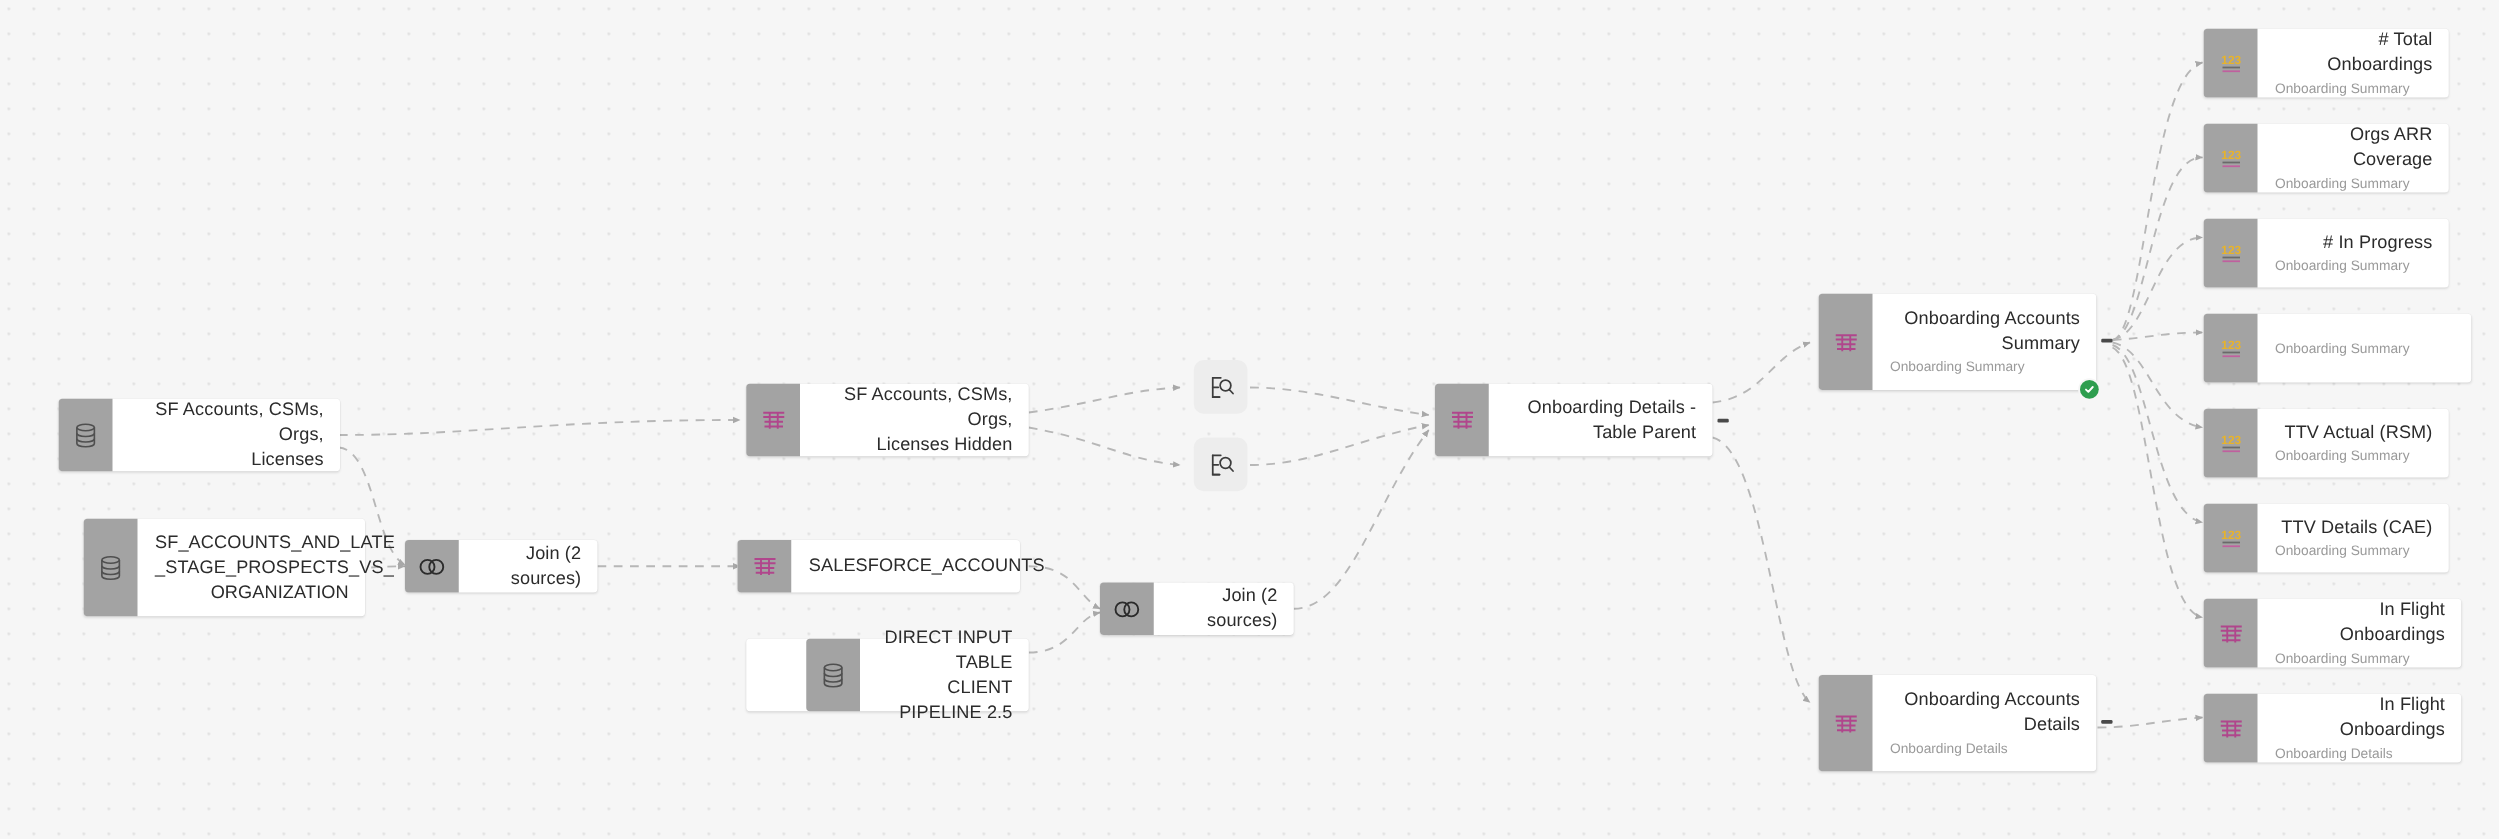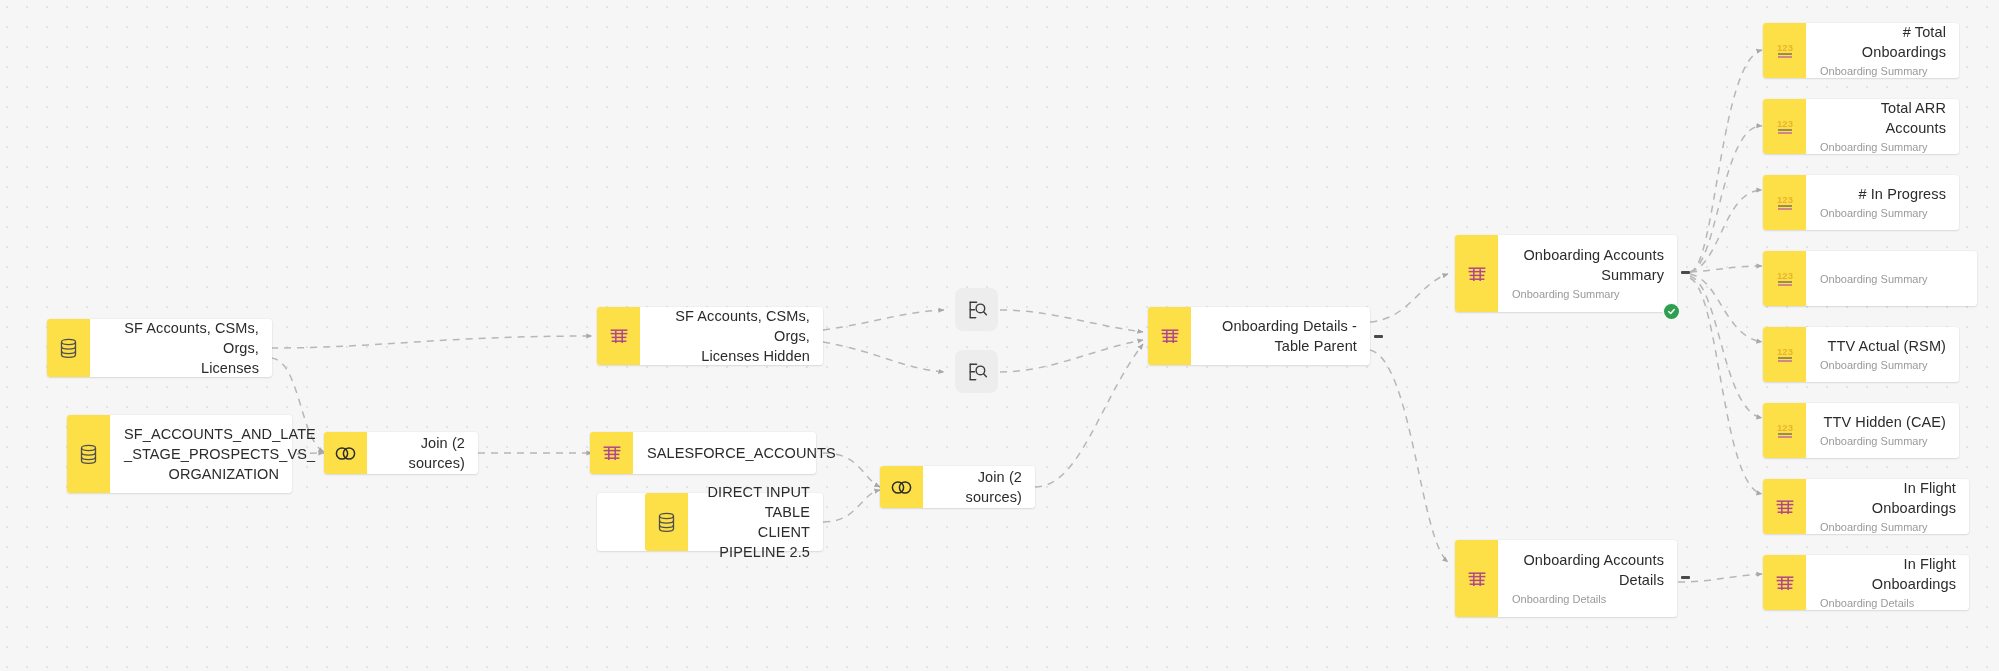--- a/index.html
+++ b/index.html
@@ -32,21 +32,21 @@
     position: absolute;
     display: flex;
     align-items: stretch;
     background: #ffffff;
     border-radius: 3px;
     box-shadow: 0 1px 2px rgba(0,0,0,0.10), 0 0 0 0.5px rgba(0,0,0,0.04);
     box-sizing: border-box;
   }
   .node .ico {
     flex: 0 0 43px;
-    background: #fde047;
+    background: #a3a3a3;
     display: flex;
     align-items: center;
     justify-content: center;
     border-radius: 3px 0 0 3px;
   }
   .node .body {
     flex: 1 1 auto;
     padding: 0 13px 0 14px;
     display: flex;
     flex-direction: column;
@@ -238,21 +238,21 @@
         <path d="M2.6,15.2 H17.4"></path>
         <path d="M6.8,4.2 V17"></path>
         <path d="M13.2,4.2 V17"></path>
       </svg>
     </div>
     <div class="body">
       <div class="title">SALESFORCE_ACCOUNTS</div>
     </div>
   </div>
 
-  <div class="node" style="left:597px; top:493px; width:226px; height:58px;padding-left:48px;">
+  <div class="node" style="left:597px; top:511px; width:226px; height:58px;padding-left:48px;">
     <div class="ico">
       <svg class="glyph" width="19" height="21" viewBox="0 0 19 21" fill="none" stroke="#4f4f4f" stroke-width="1.3">
         <ellipse cx="9.5" cy="4" rx="7" ry="2.6"></ellipse>
         <path d="M2.5,4 V16.8 C2.5,18.3 5.6,19.4 9.5,19.4 C13.4,19.4 16.5,18.3 16.5,16.8 V4"></path>
         <path d="M2.5,8.6 C2.5,10.1 5.6,11.2 9.5,11.2 C13.4,11.2 16.5,10.1 16.5,8.6"></path>
         <path d="M2.5,13 C2.5,14.5 5.6,15.6 9.5,15.6 C13.4,15.6 16.5,14.5 16.5,13"></path>
       </svg>
     </div>
     <div class="body">
       <div class="title">DIRECT INPUT TABLE
@@ -363,21 +363,21 @@
 
   <div class="node" style="left:1763px; top:99px; width:196px; height:55px;">
     <div class="ico">
       <svg class="glyph" width="22" height="20" viewBox="0 0 22 20">
         <text x="11" y="10" text-anchor="middle" font-family="'Liberation Sans',sans-serif" font-size="9.5" font-weight="bold" fill="#e8b32a">123</text>
         <rect x="4" y="12.3" width="14" height="1.4" fill="#6a6a6a"></rect>
         <rect x="4" y="15.3" width="14" height="1.4" fill="#c0609e"></rect>
       </svg>
     </div>
     <div class="body">
-      <div class="title">Total ARR Accounts</div>
+      <div class="title">Orgs ARR Coverage</div>
       <div class="sub">Onboarding Summary</div>
     </div>
   </div>
 
   <div class="node" style="left:1763px; top:175px; width:196px; height:55px;">
     <div class="ico">
       <svg class="glyph" width="22" height="20" viewBox="0 0 22 20">
         <text x="11" y="10" text-anchor="middle" font-family="'Liberation Sans',sans-serif" font-size="9.5" font-weight="bold" fill="#e8b32a">123</text>
         <rect x="4" y="12.3" width="14" height="1.4" fill="#6a6a6a"></rect>
         <rect x="4" y="15.3" width="14" height="1.4" fill="#c0609e"></rect>
@@ -418,21 +418,21 @@
 
   <div class="node" style="left:1763px; top:403px; width:196px; height:55px;">
     <div class="ico">
       <svg class="glyph" width="22" height="20" viewBox="0 0 22 20">
         <text x="11" y="10" text-anchor="middle" font-family="'Liberation Sans',sans-serif" font-size="9.5" font-weight="bold" fill="#e8b32a">123</text>
         <rect x="4" y="12.3" width="14" height="1.4" fill="#6a6a6a"></rect>
         <rect x="4" y="15.3" width="14" height="1.4" fill="#c0609e"></rect>
       </svg>
     </div>
     <div class="body">
-      <div class="title">TTV Hidden (CAE)</div>
+      <div class="title">TTV Details (CAE)</div>
       <div class="sub">Onboarding Summary</div>
     </div>
   </div>
 
   <div class="node" style="left:1763px; top:479px; width:206px; height:55px;">
     <div class="ico">
       <svg class="glyph" width="20" height="20" viewBox="0 0 20 20" fill="none" stroke="#b0468c" stroke-width="1.5">
         <path d="M1.6,4.2 H18.4"></path>
         <path d="M1.6,7.6 H18.4"></path>
         <path d="M2.6,11.4 H17.4"></path>

